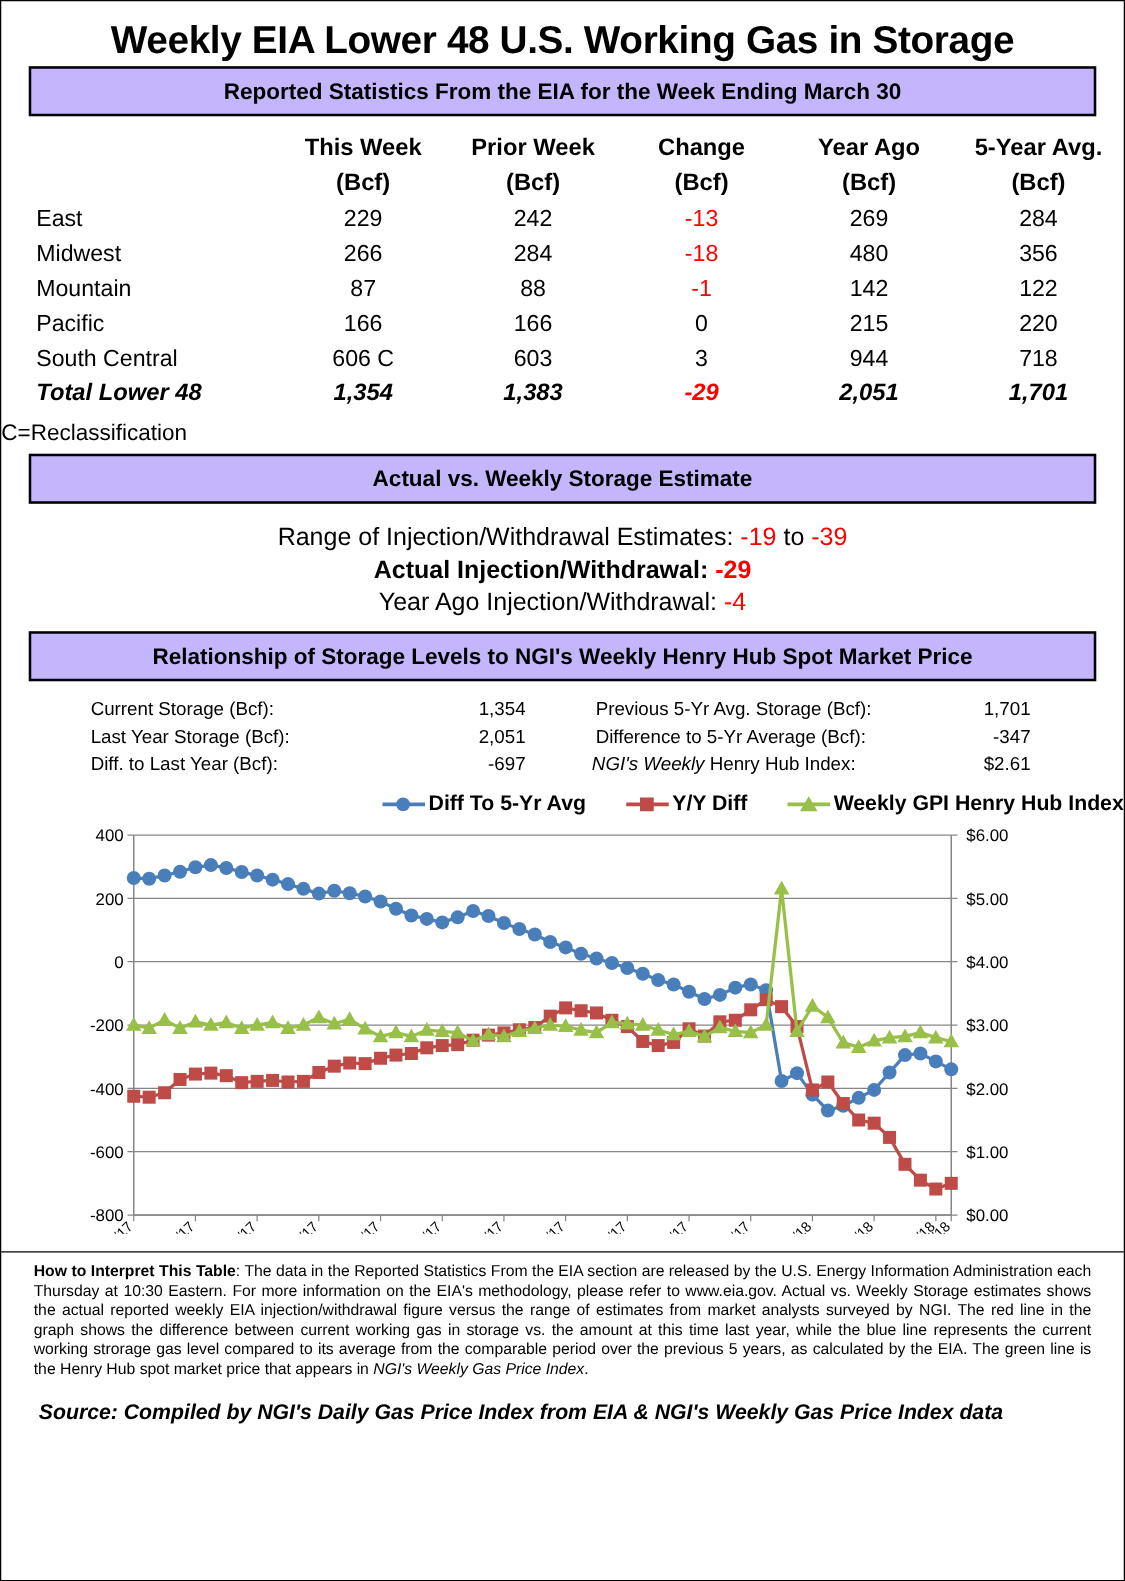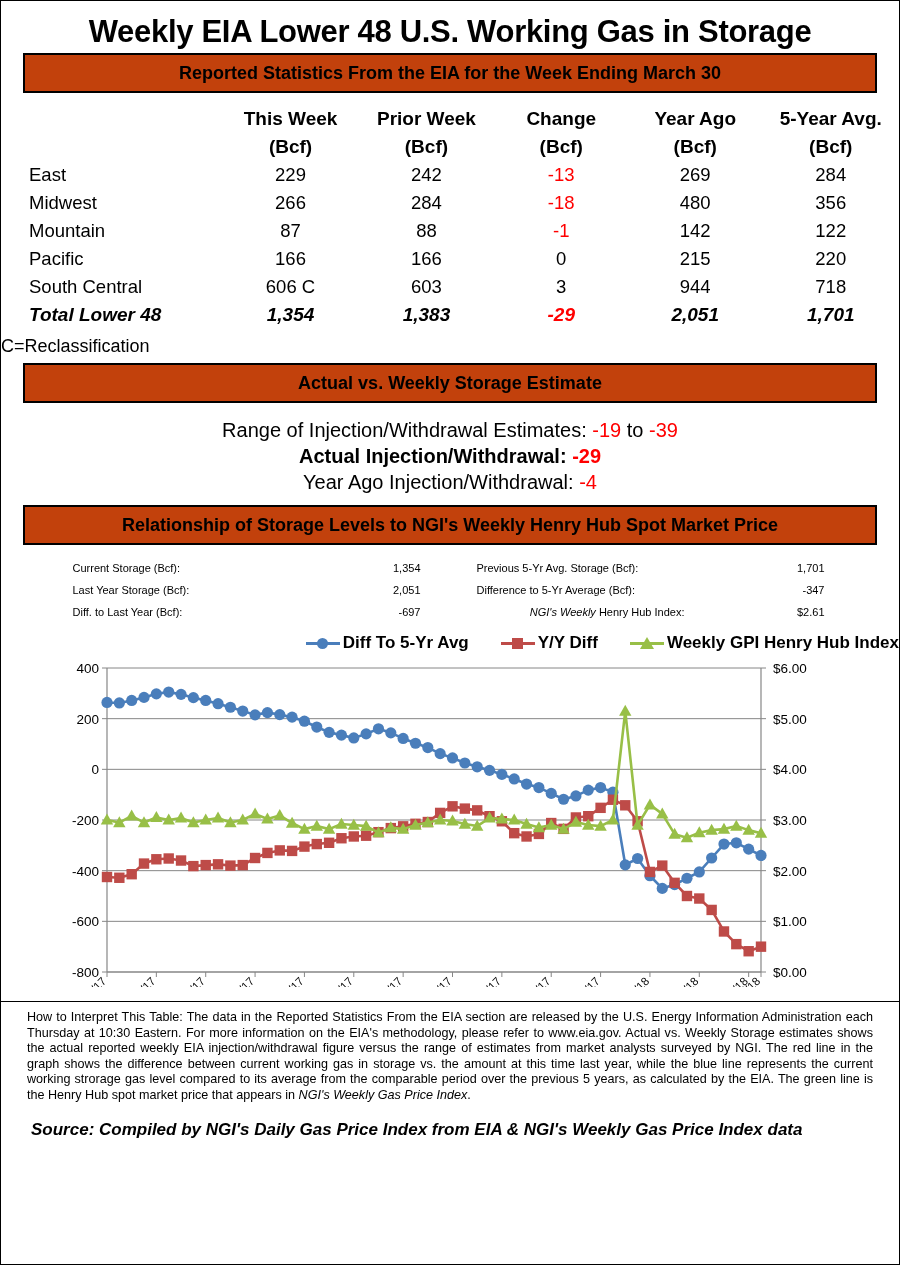--- a/index.html
+++ b/index.html
@@ -31,21 +31,21 @@
   .sec-box{
     margin:0 22px;
     border:2.5px solid #000;
     text-align:center;
     font-weight:bold;
     font-size:18px;
     line-height:30px;
     height:30px;
     box-sizing:content-box;
     padding:3px 0;
-    background:#c2410c;
+    background:#c4b5fd;
   }
   
   .stats-wrap{ padding:12px 0 0 0; }
   table.stats{
     border-collapse:collapse;
     width:100%;
     font-size:18.5px;
   }
   table.stats th, table.stats td{
     padding:0;
@@ -62,21 +62,21 @@
   .reclass{ font-size:18px; line-height:34px;}
   
   .est-block{ text-align:center; font-size:20px; line-height:26px; padding:14px 0 10px 0;}
   .est-line{ white-space:nowrap; }
   .est-line.bold{ font-weight:bold; }
   
   .summary{
     display:grid;
     grid-template-columns:210px 150px 250px 130px;
     justify-content:center;
-    font-size:11px;
+    font-size:15px;
     line-height:22px;
     padding:12px 3px 0 0;
     column-gap:4px;
   }
   .summary .lab{ text-align:left; white-space:nowrap;}
   .summary .val{ text-align:right; padding-right:16px; white-space:nowrap;}
   .summary .lab2{ text-align:left; padding-left:36px; white-space:nowrap;}
   .summary .val2{ text-align:right; white-space:nowrap;}
   .ital{font-style:italic;}
   
@@ -98,21 +98,21 @@
   
   .chart-area{position:relative;width:900px;height:330px;}
   .chart-svg{position:absolute;top:0;left:0;}
   
   .footer{
     padding:8px 26px 0 26px;
     font-size:12.6px;
     line-height:15.6px;
     text-align:justify;
   }
-  .footer b{font-weight:normal;}
+  .footer b{font-weight:bold;}
   .footer i{font-style:italic;}
   .source{
     padding:16px 26px 0 30px;
     font-size:17px;
     font-style:italic;
     font-weight:bold;
   }
   .divider{
     margin:14px 0 0 0;
     border-top:1.5px solid #000;

